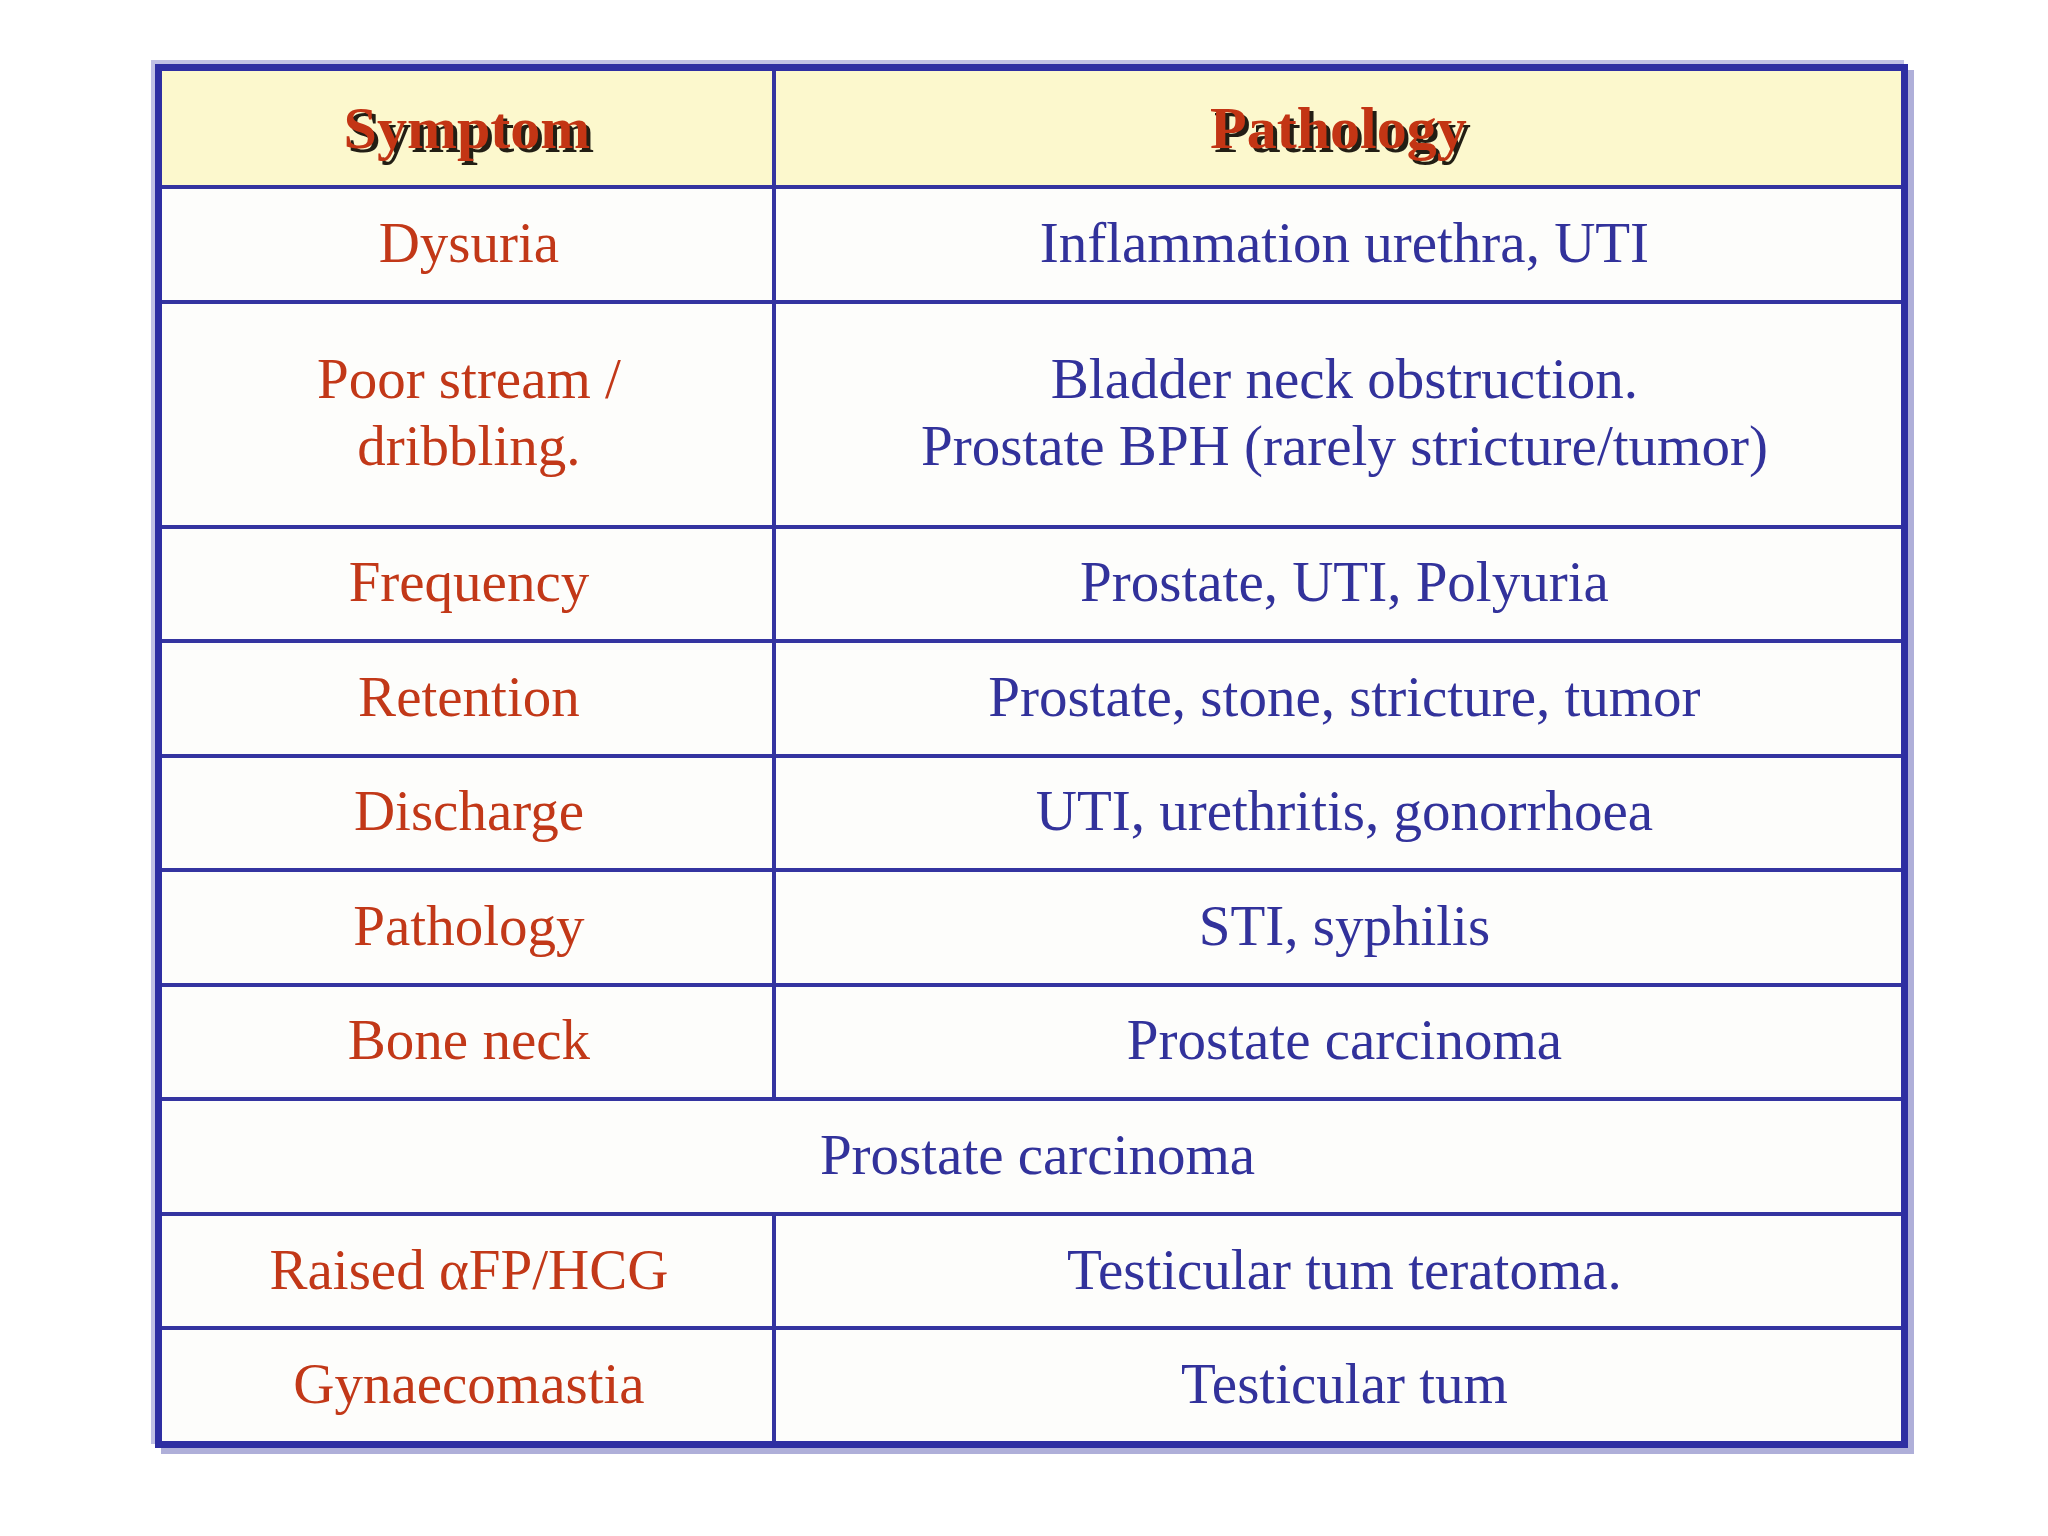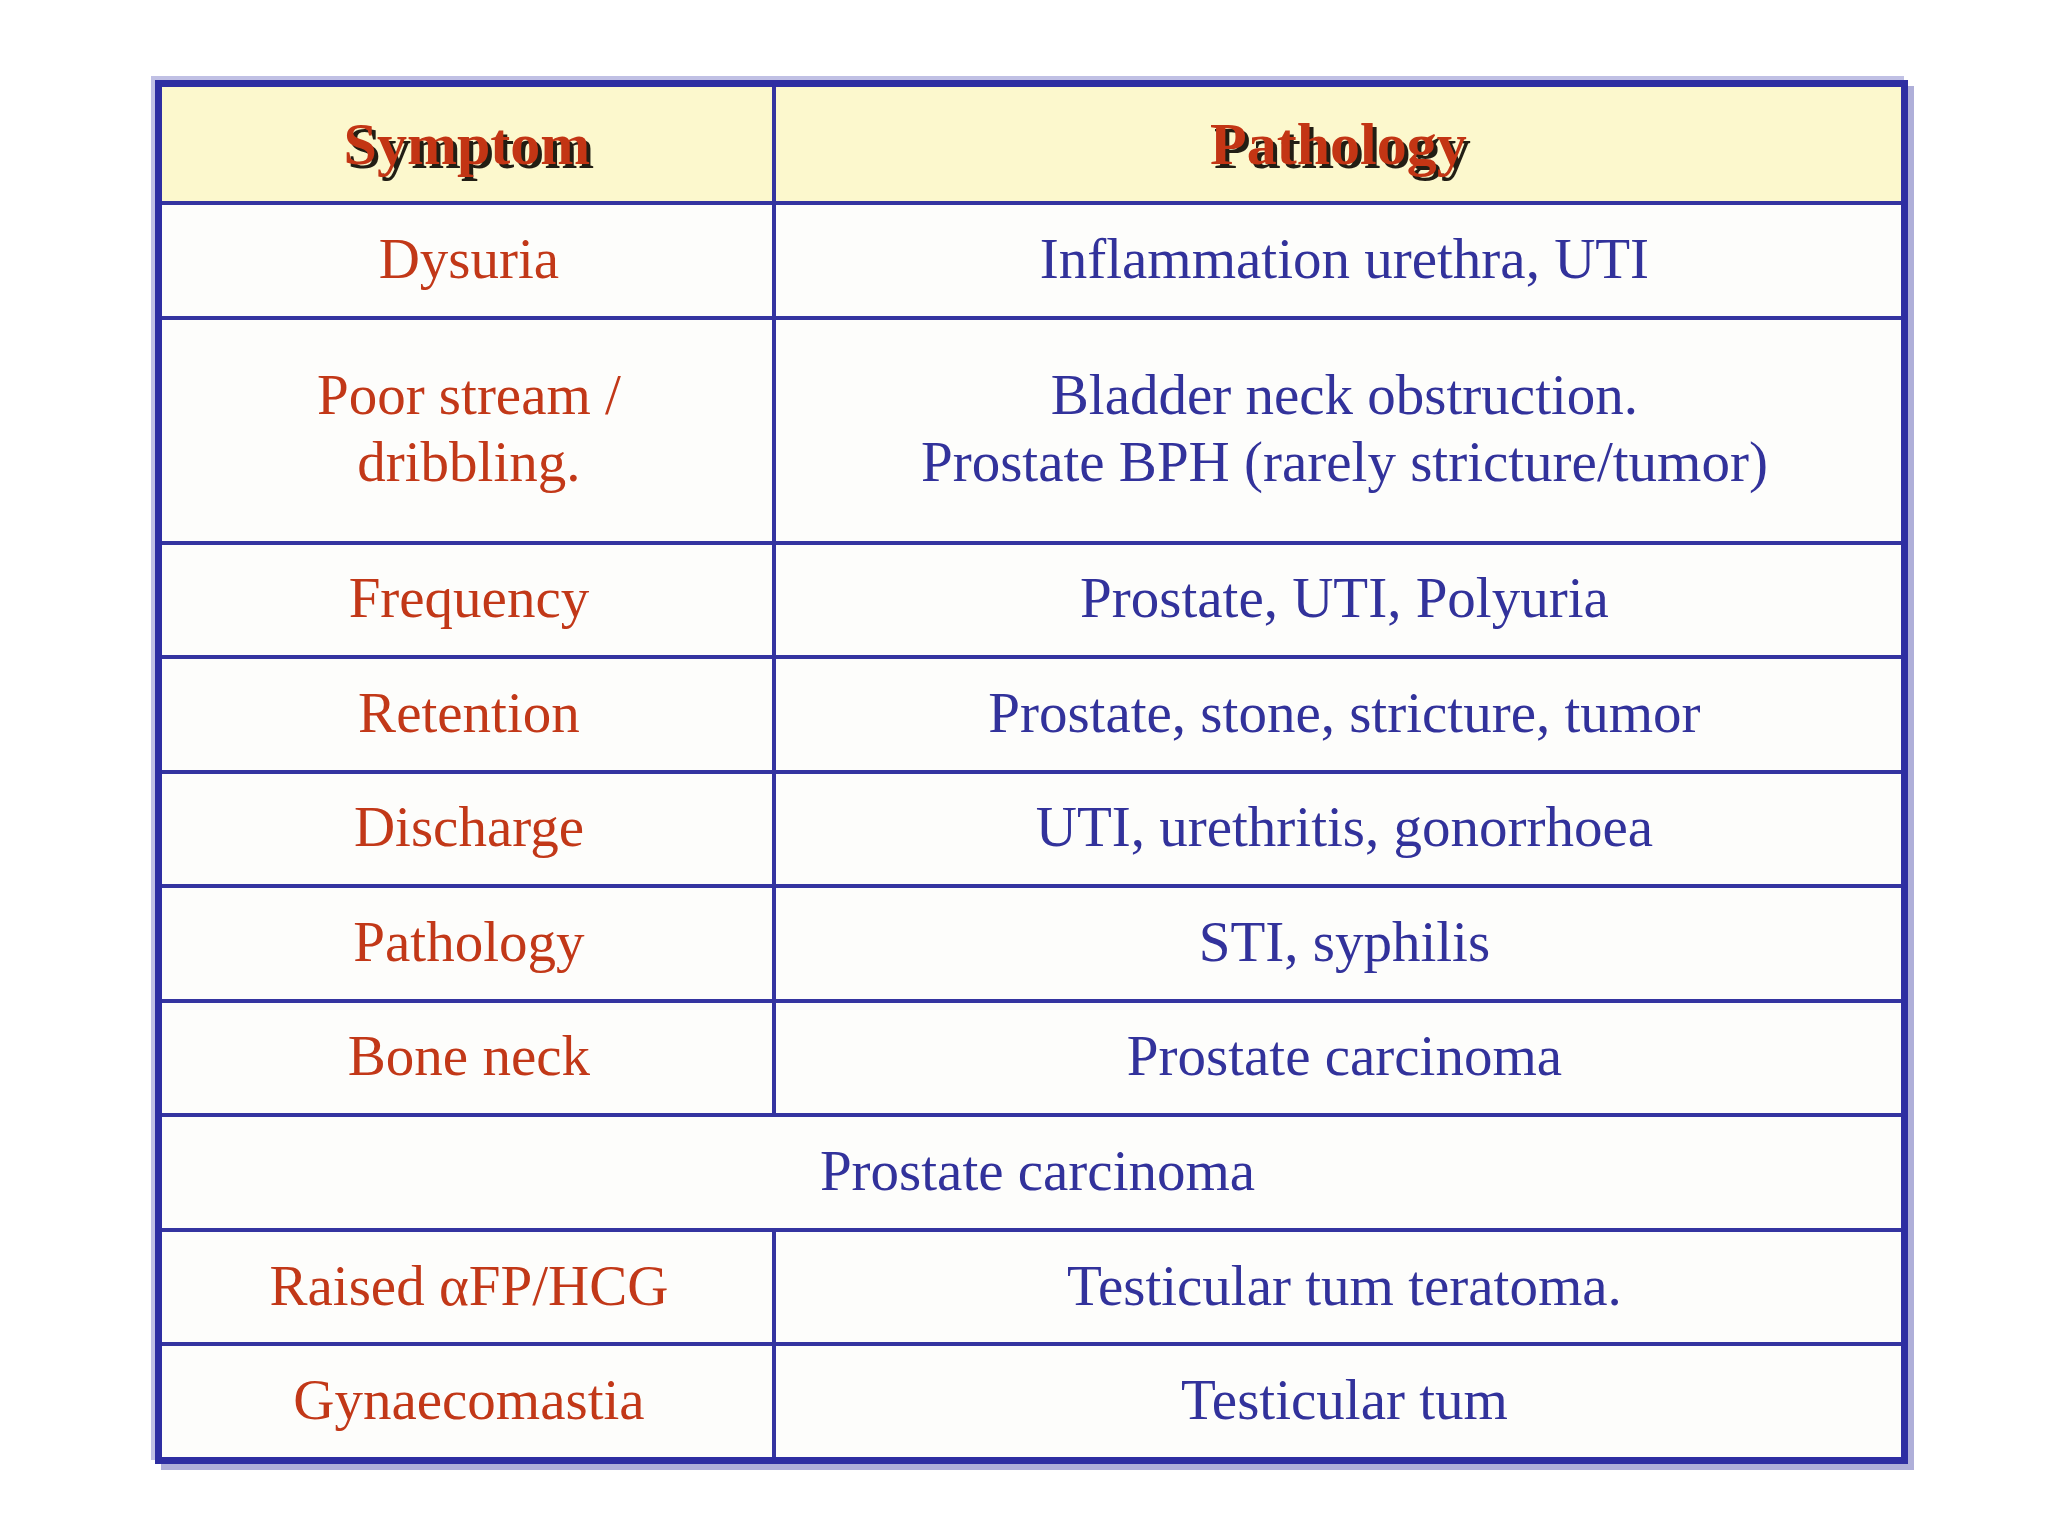--- a/index.html
+++ b/index.html
@@ -5,21 +5,21 @@
   html,body{margin:0;padding:0;background:#ffffff;}
   .page{
     position:relative;
     width:2048px;height:1536px;
     background:#ffffff;
     overflow:hidden;
     font-family:"Liberation Serif","DejaVu Serif",serif;
   }
   .med-table{
     position:absolute;
-    left:155px;top:80px;
+    left:155px;top:64px;
     width:1753px;height:1384px;
     box-sizing:border-box;
     border:7px solid #2e2ea2;
     background:#fdfdfb;
     display:flex;
     flex-direction:column;
     box-shadow:6px 6px 0 rgba(110,110,185,0.55), -4px -4px 0 rgba(140,140,205,0.55);
   }
   .t-row{
     display:flex;

